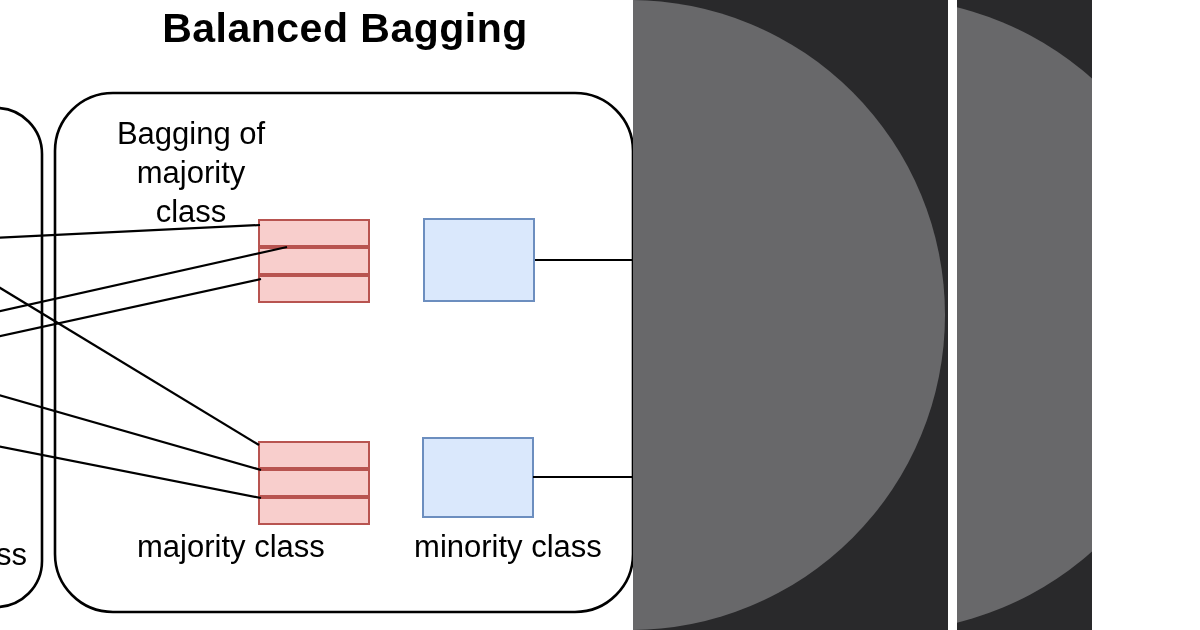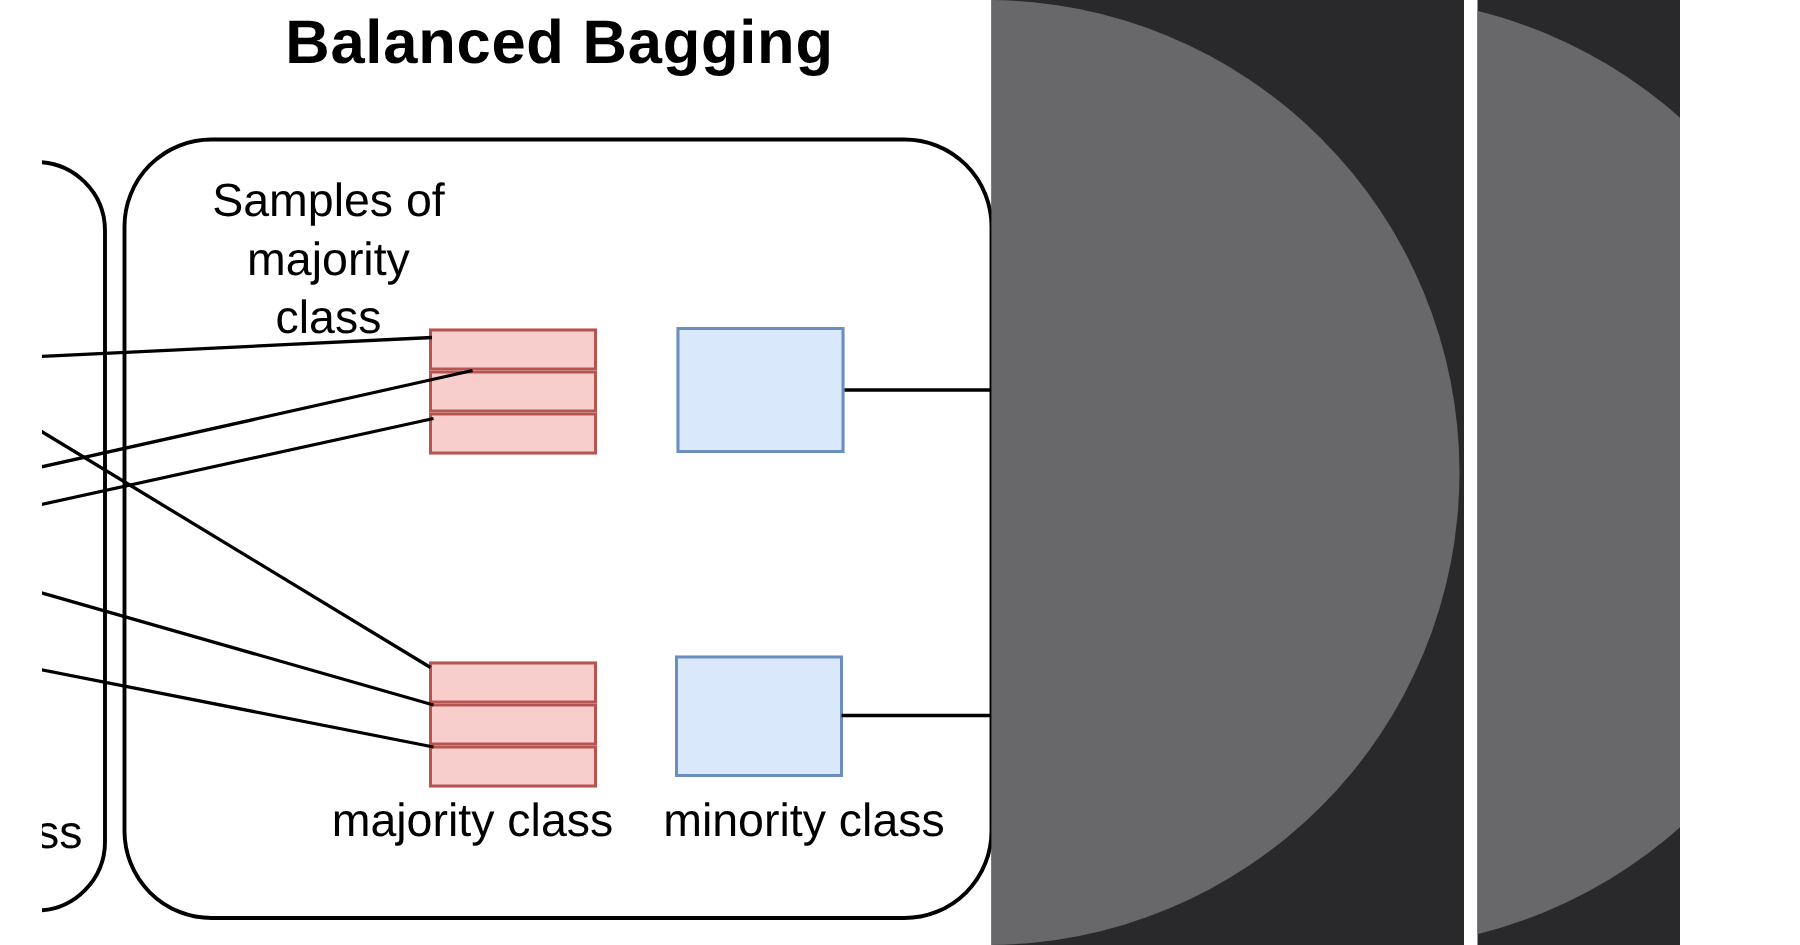--- a/index.html
+++ b/index.html
@@ -1,34 +1,34 @@
 <!DOCTYPE html>
 <html style="--line-color: #000000; --red-fill: #f8cecc; --red-stroke: #b85450; --blue-fill: #dae8fc; --blue-stroke: #6c8ebf; --dark-panel: #29292b; --circle-gray: #68686a; --background: #ffffff;"><head>
 <meta charset="utf-8">
 <style>
   html,body{margin:0;padding:0;background:#fff;}
   .canvas{
     position:relative;width:1092px;height:630px;overflow:hidden;background:#fff;
-    font-family:"Liberation Sans","DejaVu Sans",sans-serif;color:#000;margin-left:28px;
+    font-family:"Liberation Sans","DejaVu Sans",sans-serif;color:#000;
   }
   .abs{position:absolute;}
   
   .title{
     left:45px;top:5px;width:600px;text-align:center;
     font-size:41px;font-weight:bold;letter-spacing:0.5px;z-index:5;
   }
   .samples-label{
     left:41px;top:114px;width:300px;text-align:center;
     font-size:31px;line-height:39px;white-space:pre-line;z-index:5;
   }
   .new-dataset-label{
     left:300px;top:152px;width:200px;text-align:center;
     font-size:31px;line-height:39px;z-index:5;
   }
-  .majority-label{left:137px;top:529px;width:300px;text-align:center;font-size:31px;z-index:5;}
+  .majority-label{left:137px;top:529px;width:300px;text-align:left;font-size:31px;z-index:5;}
   .minority-label{left:358px;top:529px;width:300px;text-align:center;font-size:31px;z-index:5;}
   .left-partial-label{left:-4px;top:537px;font-size:31px;z-index:5;}
   
   .diagram-svg{left:0;top:0;z-index:3;}
   .outline{fill:none;stroke:var(--line-color,#000);stroke-width:2.6px;}
   .connector{stroke:var(--line-color,#000);stroke-width:2.2px;}
   
   .stack{z-index:2;}
   .stack-row{
     box-sizing:border-box;width:112px;height:28px;
@@ -66,21 +66,21 @@
     <line class="connector" x1="-8" y1="338" x2="261" y2="279"></line>
     <line class="connector" x1="-8" y1="283" x2="259" y2="445"></line>
     <line class="connector" x1="-8" y1="393" x2="261" y2="470"></line>
     <line class="connector" x1="-8" y1="445" x2="261" y2="498"></line>
 
     <line class="connector" x1="535" y1="260" x2="634" y2="260"></line>
     <line class="connector" x1="533" y1="477" x2="634" y2="477"></line>
   </svg>
 
   <div class="abs title">Balanced Bagging</div>
-  <div class="abs samples-label">Samples of
+  <div class="abs samples-label">Bagging of
 majority
 class</div>
   <div class="abs majority-label">majority class</div>
   <div class="abs minority-label">minority class</div>
   <div class="abs left-partial-label">ss</div>
 
   <div class="abs stack stack-1">
     <div class="stack-row"></div>
     <div class="stack-row"></div>
     <div class="stack-row"></div>

